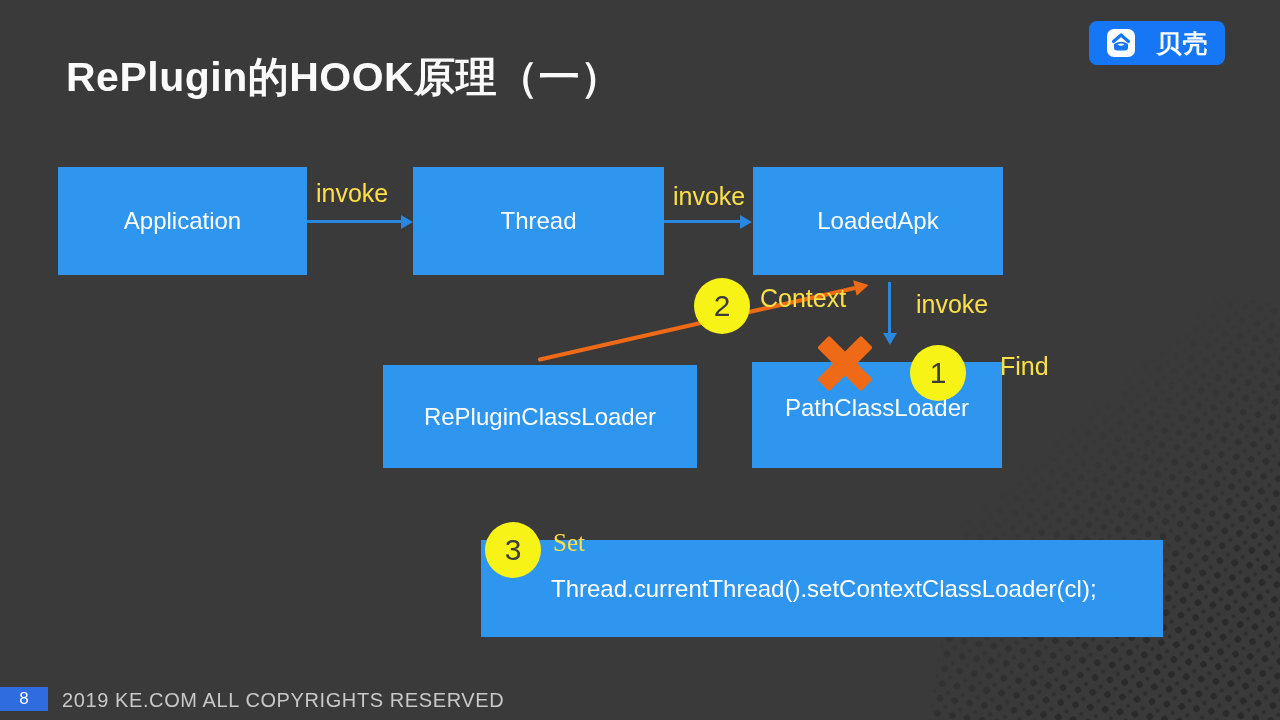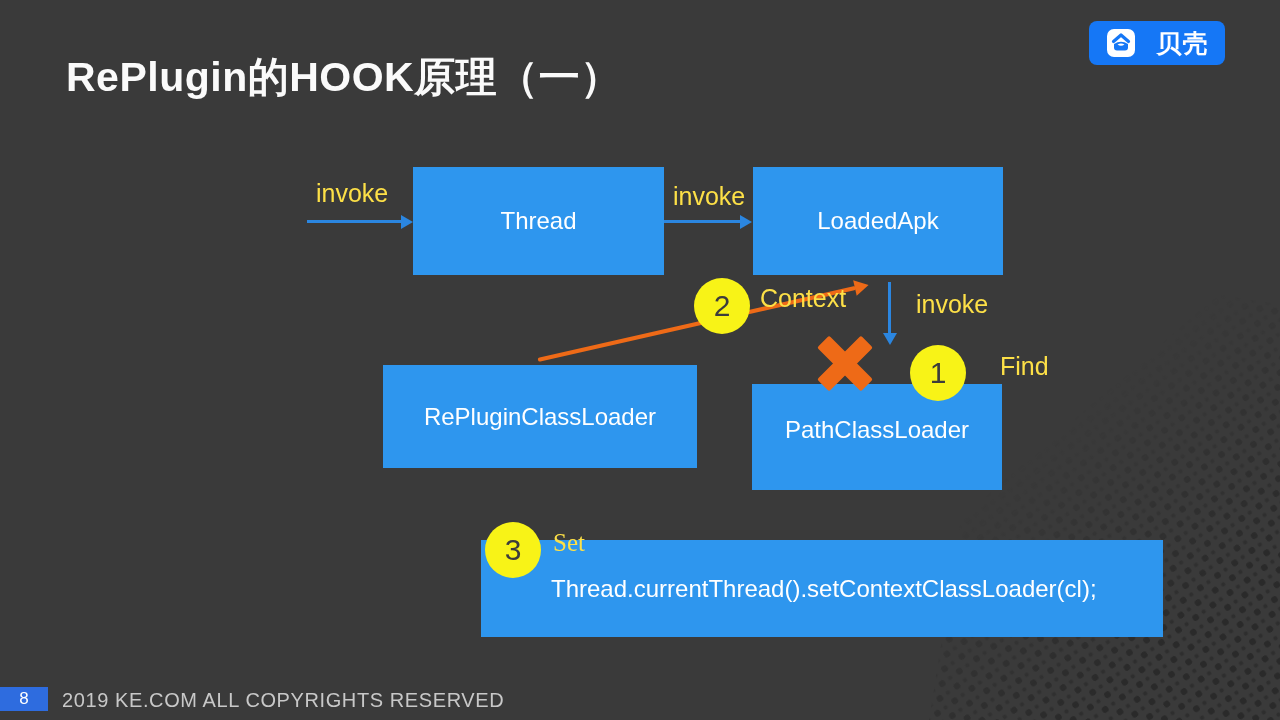--- a/index.html
+++ b/index.html
@@ -69,21 +69,21 @@
     font-size: 24px;
     display: flex;
     align-items: center;
     justify-content: center;
     z-index: 1;
   }
   .box-application { left: 58px;  top: 167px; width: 249px; height: 108px; }
   .box-context     { left: 413px; top: 167px; width: 251px; height: 108px; }
   .box-loadedapk   { left: 753px; top: 167px; width: 250px; height: 108px; }
   .box-replugin    { left: 383px; top: 365px; width: 314px; height: 103px; }
-  .box-pathcl      { left: 752px; top: 384px; width: 250px; height: 106px; padding-bottom: 14px; }
+  .box-pathcl      { left: 752px; top: 362px; width: 250px; height: 106px; padding-bottom: 14px; }
   .box-code {
     left: 481px; top: 540px; width: 682px; height: 97px;
     justify-content: flex-start;
     padding-left: 70px;
   }
 
   .edge-label {
     position: absolute;
     color: #fde047;
     font-size: 25px;
@@ -214,20 +214,23 @@
         <path d="M7.5 13.5 L15 7 L22.5 13.5" fill="none" stroke="#1577f6" stroke-width="3.2" stroke-linecap="round" stroke-linejoin="round"></path>
         <path d="M8 16 Q15 11.5 22 16 L22 19.5 Q22 22.5 19 22.5 L11 22.5 Q8 22.5 8 19.5 Z" fill="#1577f6"></path>
         <path d="M11.5 16.5 Q15 14.5 18.5 16.5 Q15 19 11.5 16.5 Z" fill="#ffffff"></path>
       </svg>
     </span>
     <span class="logo-text">贝壳</span>
   </div>
 
   <div class="title">RePlugin的HOOK原理（一）</div>
 
+  <div class="box box-application">
+    <span>Application</span>
+  </div>
   <div class="box box-context">
     <span>Thread</span>
   </div>
   <div class="box box-loadedapk">
     <span>LoadedApk</span>
   </div>
   <div class="box box-replugin">
     <span>RePluginClassLoader</span>
   </div>
   <div class="box box-pathcl">

